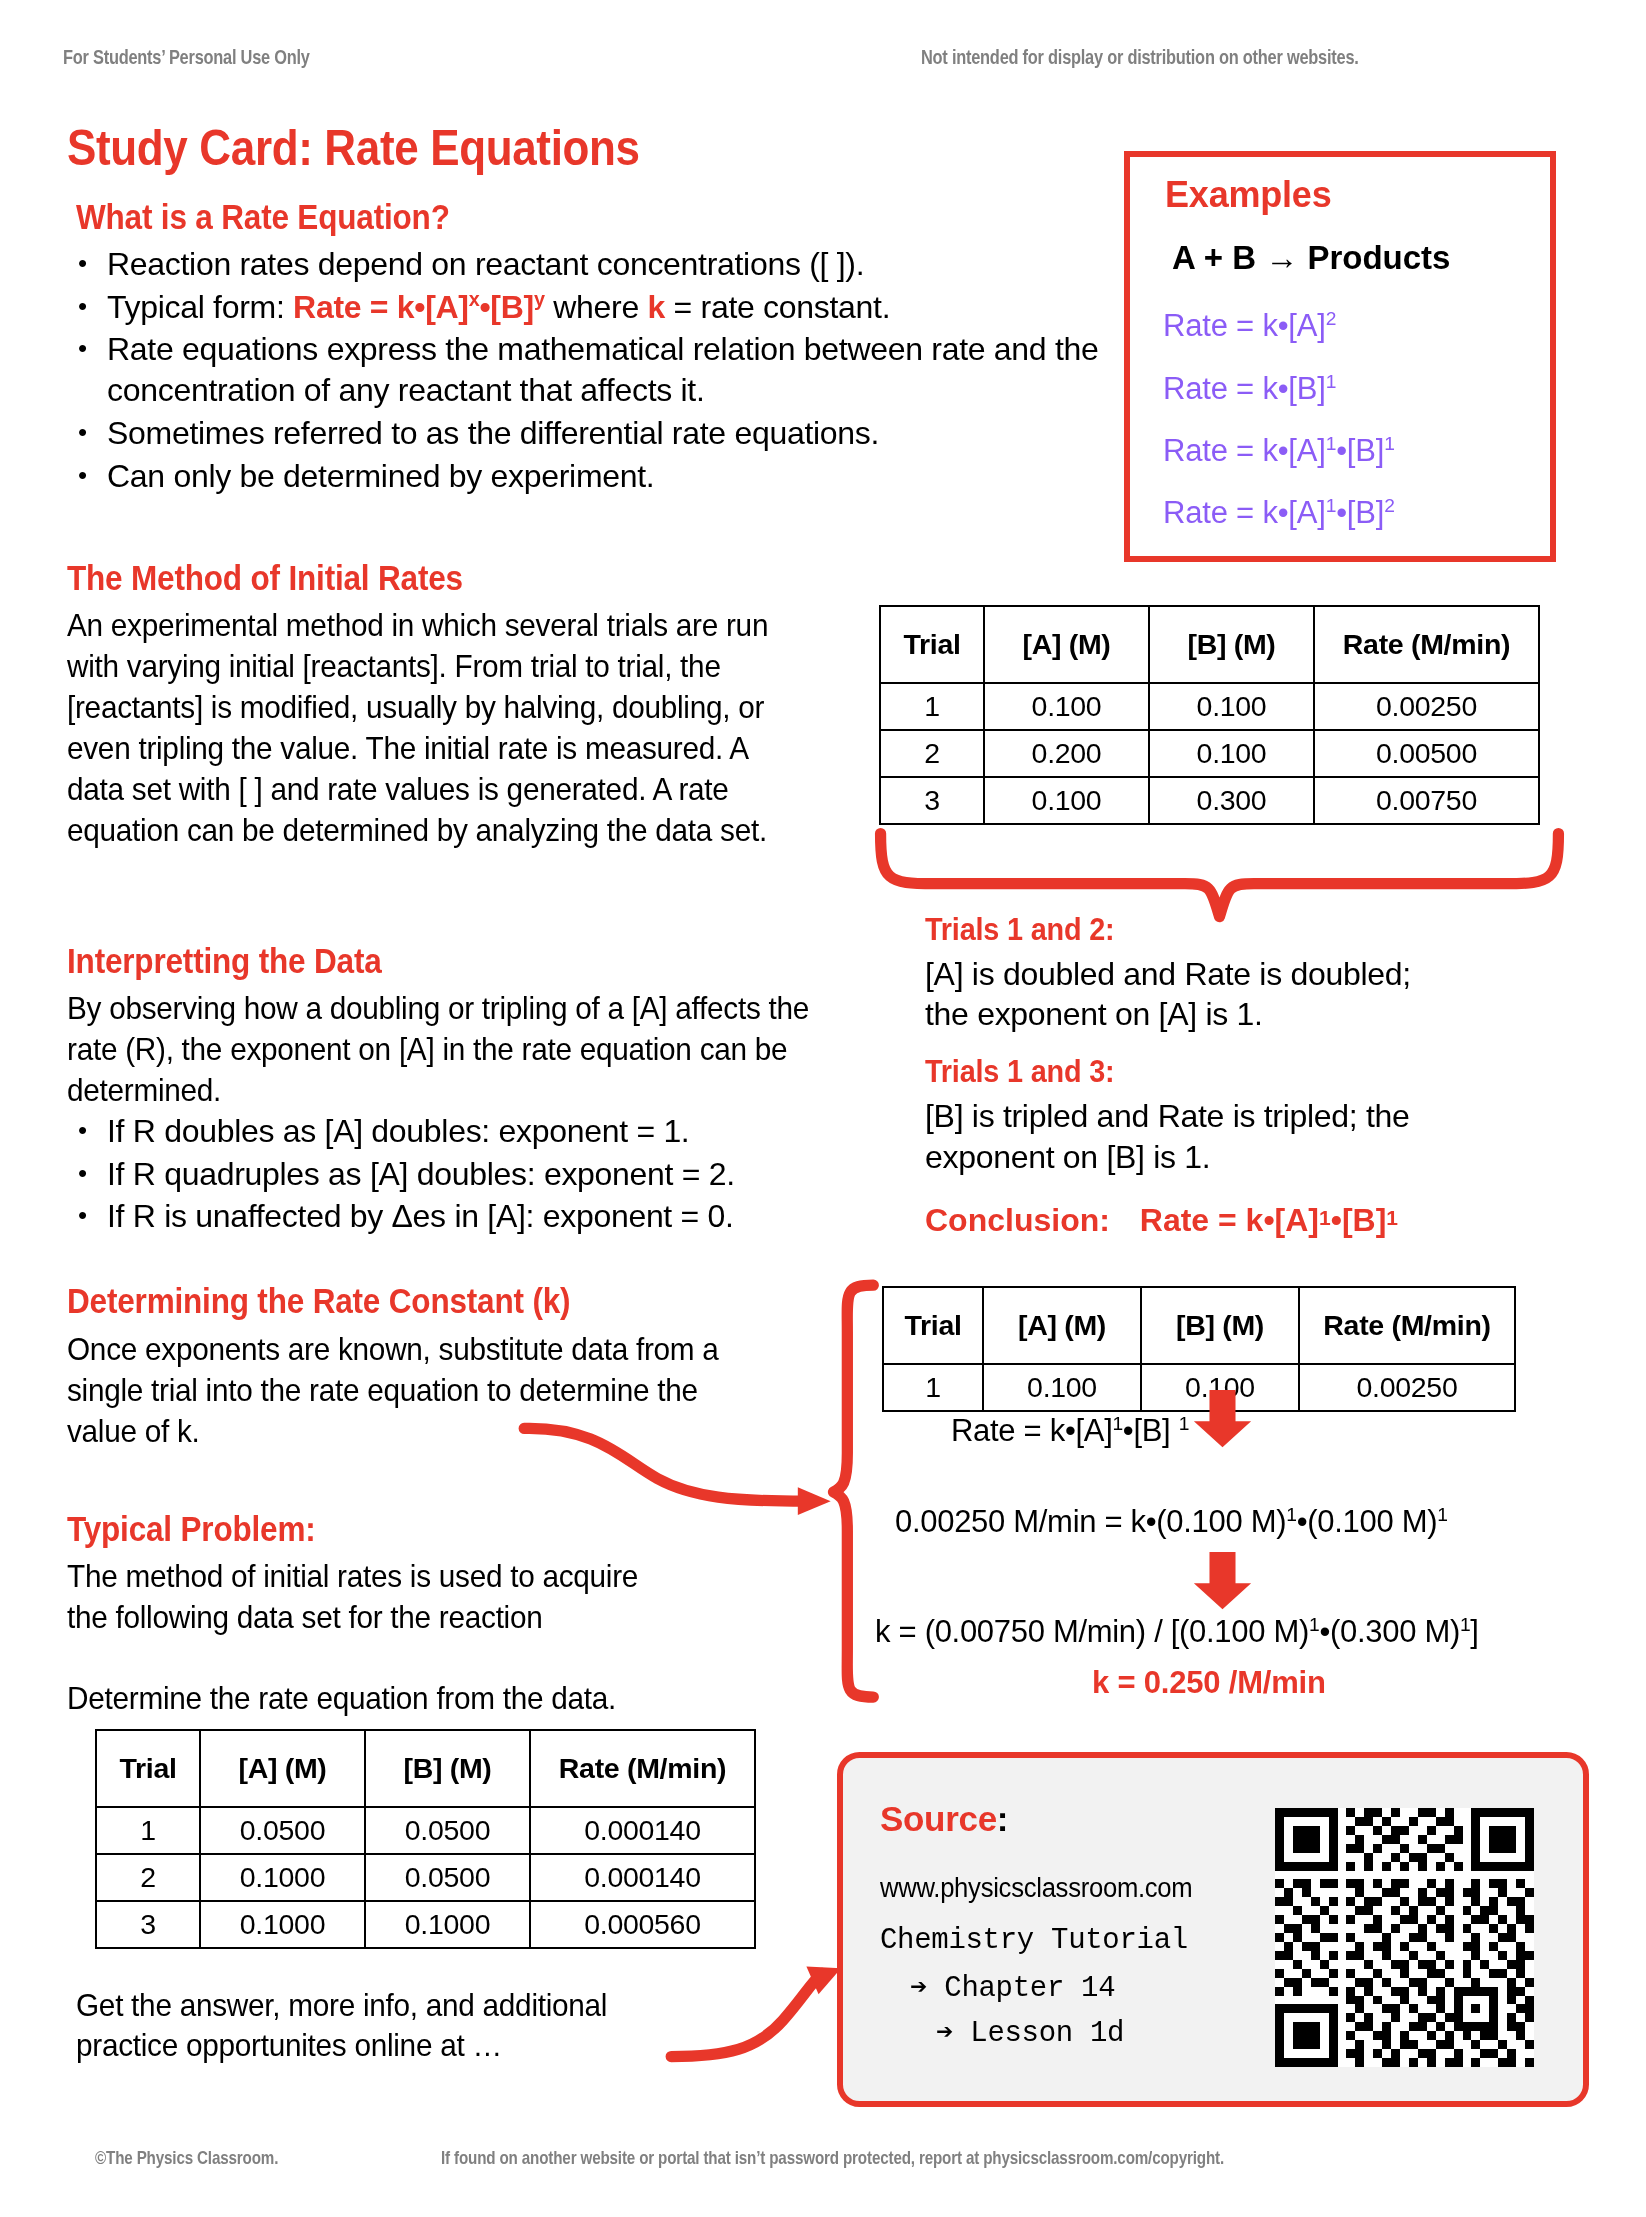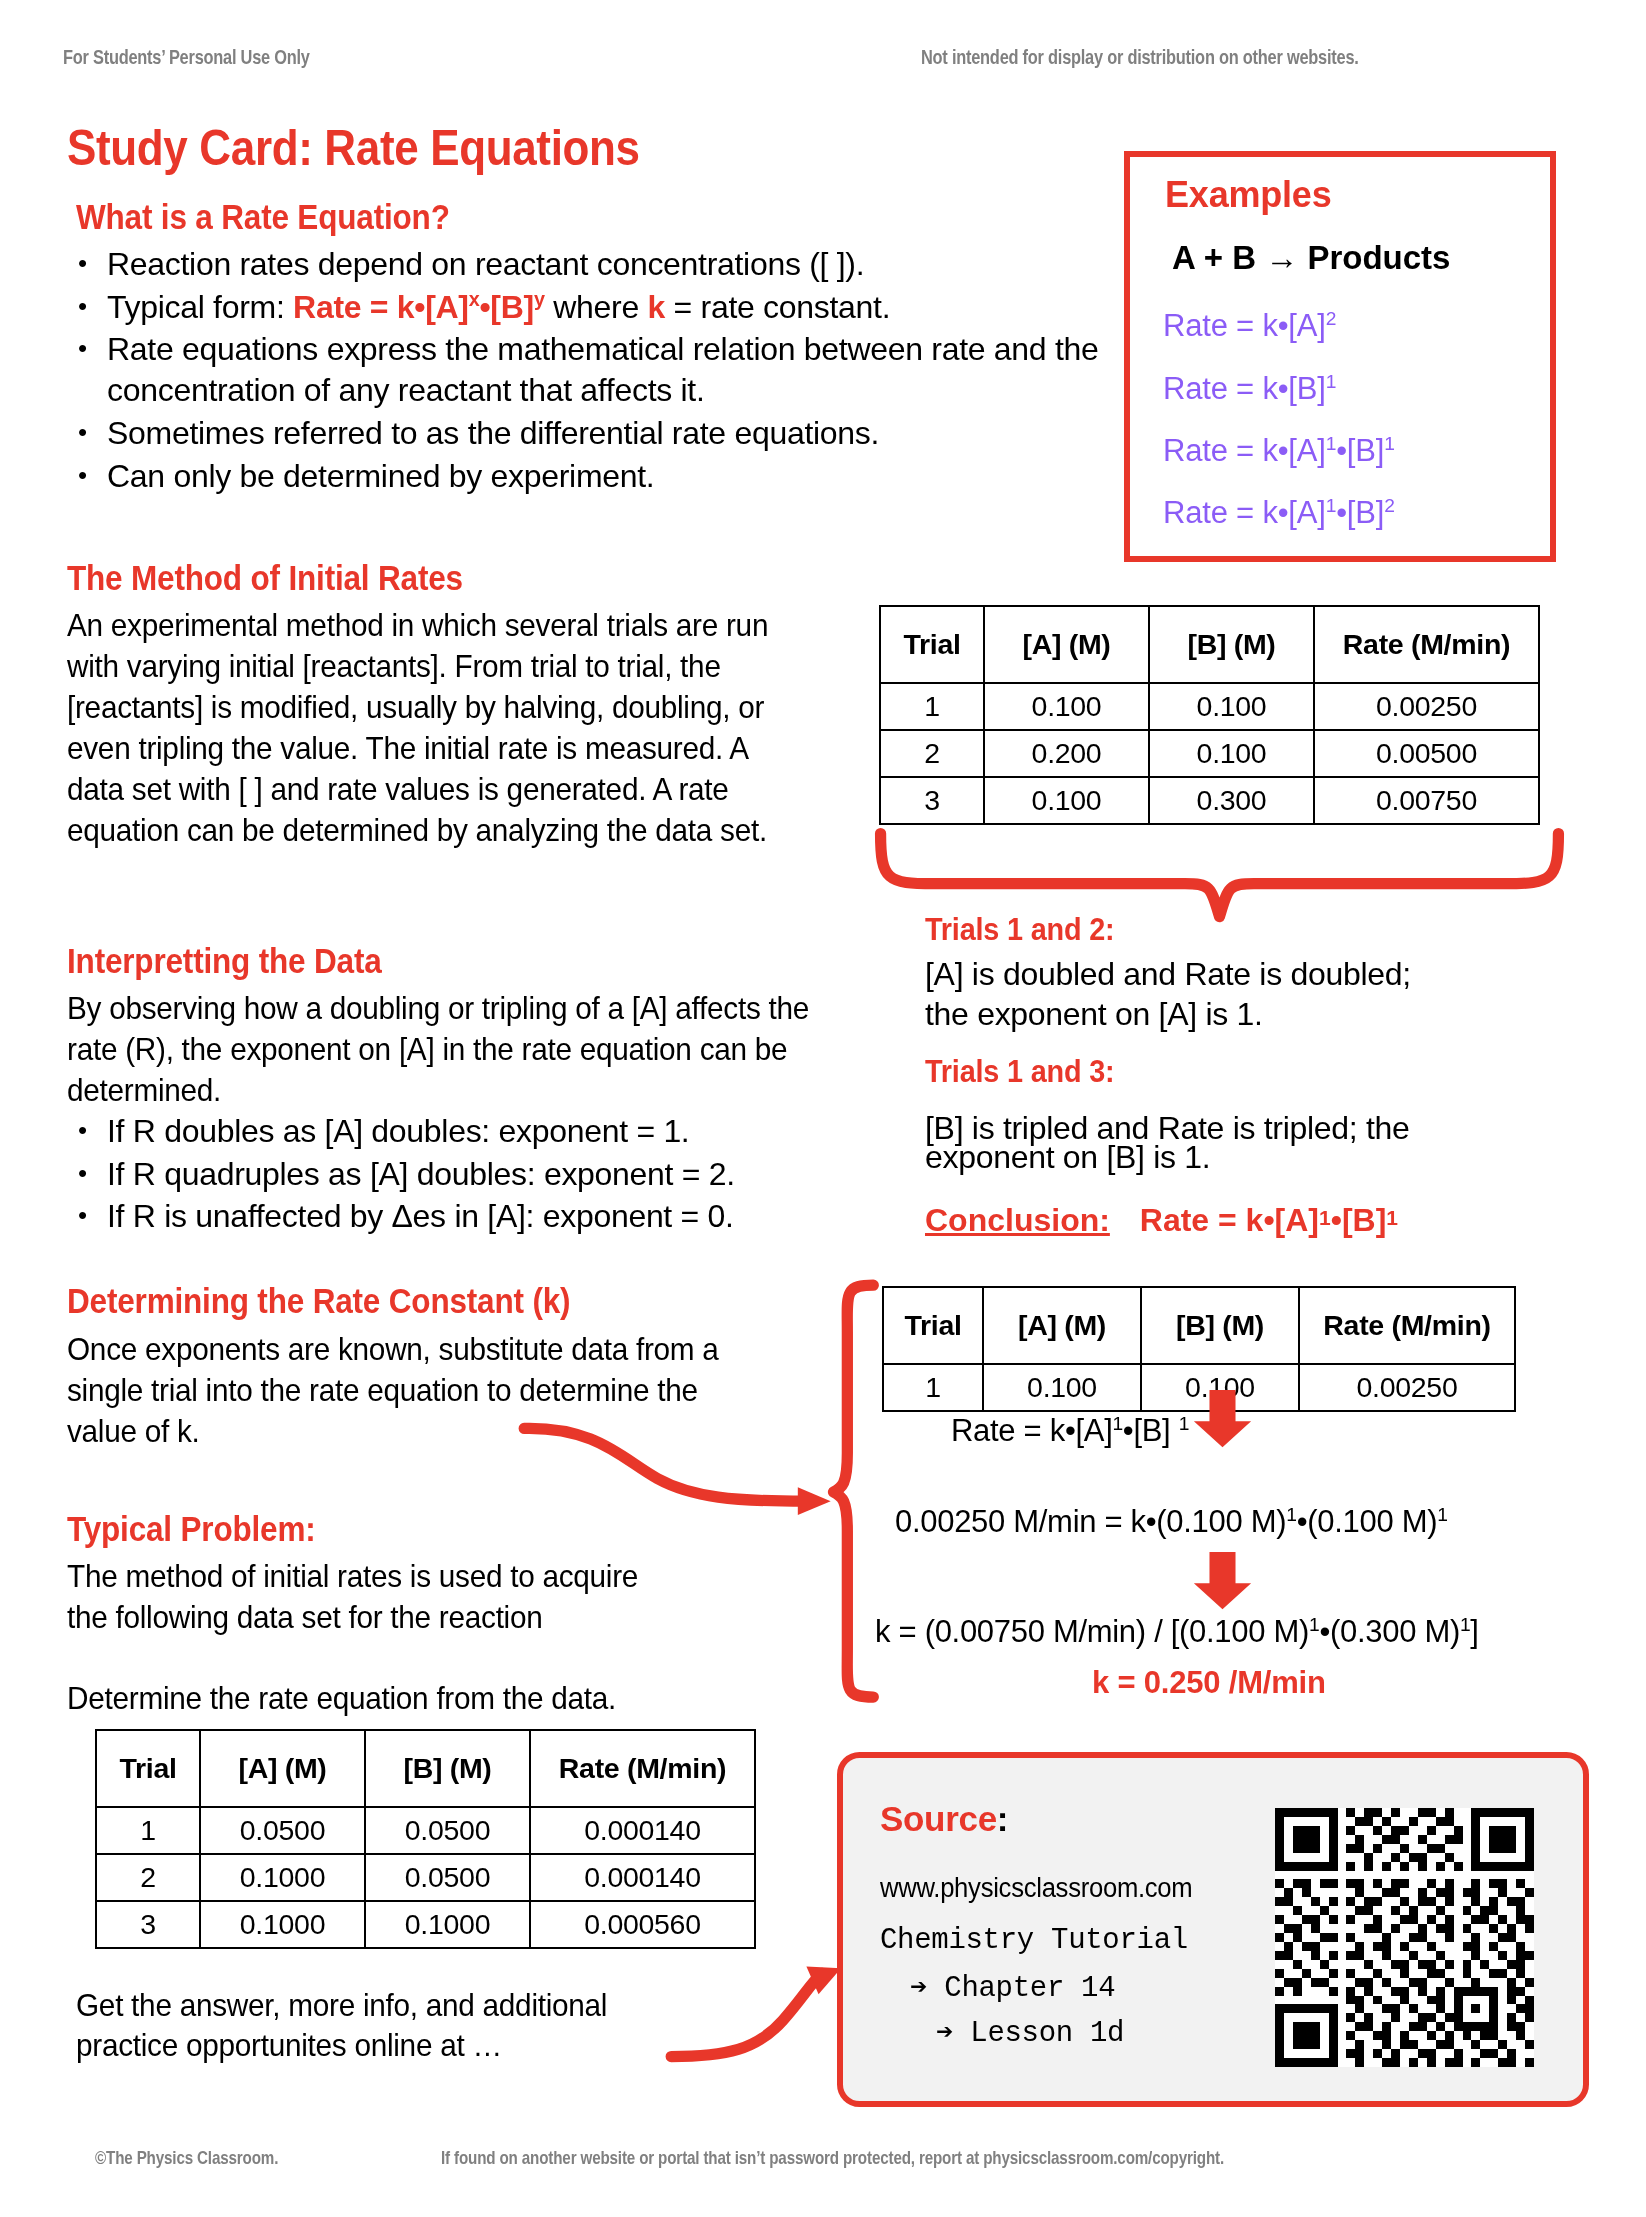--- a/index.html
+++ b/index.html
@@ -276,25 +276,25 @@
 
   <svg class="overlay" style="left:865px; top:830px;" width="709" height="91" viewBox="0 0 820 105">
     <path d="M 18,4 C 18,58 26,62 80,62 L 370,62 C 400,62 400,66 410,100 C 420,66 420,62 450,62 L 740,62 C 794,62 802,58 802,4" fill="none" stroke="#E8372A" stroke-width="13" stroke-linecap="round" stroke-linejoin="round"></path>
   </svg>
 
   <div class="abs sec-title" style="left:925px; top:911px; font-size:32px;">Trials 1 and 2:</div>
   <div class="abs body-text" style="left:925px; top:954px; width:657px;">[A] is doubled and Rate is doubled;</div>
   <div class="abs body-text" style="left:925px; top:994px; width:657px;">the exponent on [A] is 1.</div>
 
   <div class="abs sec-title" style="left:925px; top:1053px; font-size:32px;">Trials 1 and 3:</div>
-  <div class="abs body-text" style="left:925px; top:1096px; width:666px;margin-top:12px;">[B] is tripled and Rate is tripled; the</div>
+  <div class="abs body-text" style="left:925px; top:1096px; width:666px;">[B] is tripled and Rate is tripled; the</div>
   <div class="abs body-text" style="left:925px; top:1137px; width:666px;">exponent on [B] is 1.</div>
 
   <div class="abs" style="left:925px; top:1202px;">
-    <span class="red bold" style="font-size:32px;text-decoration:underline;">Conclusion:</span>
+    <span class="red bold" style="font-size:32px;">Conclusion:</span>
     <span style="display:inline-block; width:26px;"></span><span class="red bold" style="font-size:32px;">Rate = k•[A]</span><sup class="red bold" style="font-size:21px;">1</sup><span class="red bold" style="font-size:32px;">•[B]</span><sup class="red bold" style="font-size:21px;">1</sup>
   </div>
 
   <div class="abs sec-title" style="left:67px; top:941px;">Interpretting the Data</div>
   <div class="abs body-text narrow" style="left:67px; top:988px; width:804px;">By observing how a doubling or tripling of a [A] affects the rate (R), the exponent on [A] in the rate equation can be determined.</div>
   <div class="abs" style="left:67px; top:1111px; width:821px;">
     <ul class="bullets">
       <li><span>If R doubles as [A] doubles: exponent = 1.</span></li>
       <li><span>If R quadruples as [A] doubles: exponent = 2.</span></li>
       <li><span>If R is unaffected by Δes in [A]: exponent = 0.</span></li>

